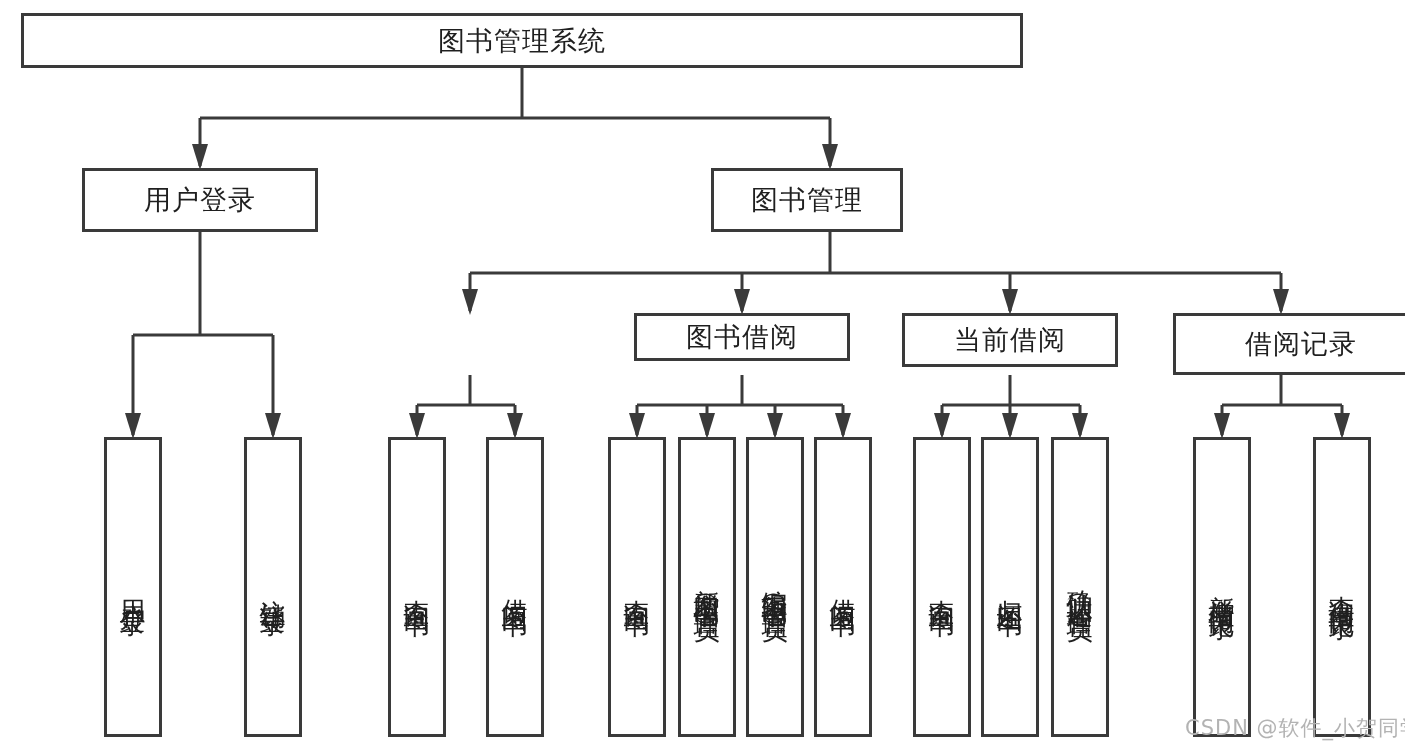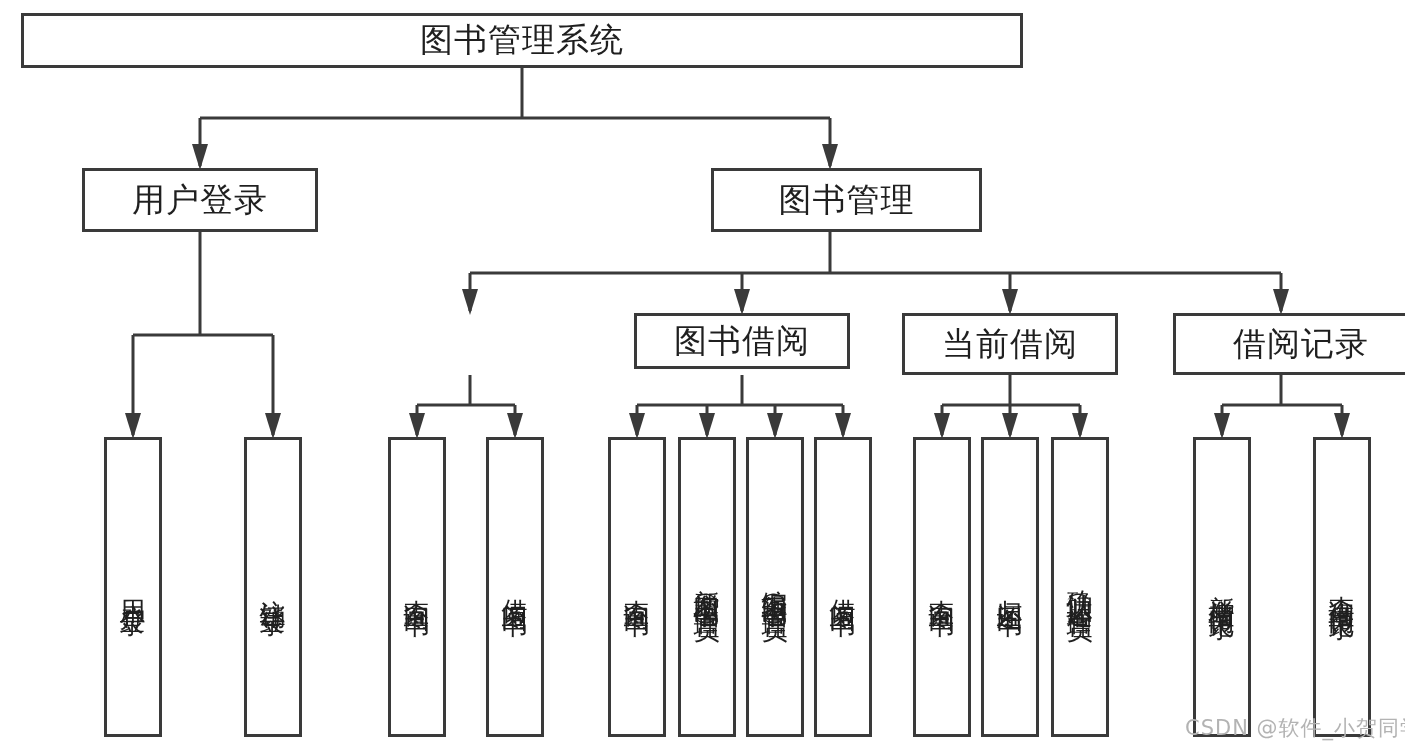--- a/index.html
+++ b/index.html
@@ -18,21 +18,21 @@
   .stage{position:absolute;left:0;top:0;width:1405px;height:747px;}
   svg.connectors{position:absolute;left:0;top:0;z-index:1;}
   svg.connectors path{stroke:var(--line);stroke-width:3;fill:none;}
   svg.connectors polygon{fill:var(--line);stroke:none;}
   .box{
     position:absolute;z-index:2;box-sizing:border-box;
     background:#fff;border:3px solid var(--border);
     display:flex;align-items:center;justify-content:center;
     color:var(--text);
   }
-  .hbox{font-size:33px;letter-spacing:1px;}
+  .hbox{font-size:27px;letter-spacing:1px;}
   .vbox{
     writing-mode:vertical-rl;text-orientation:mixed;
     font-size:26px;letter-spacing:4px;line-height:1;
     text-align:center;
   }
   .watermark{
     position:absolute;z-index:3;left:1185px;top:714px;
     font-size:21px;color:var(--wm);letter-spacing:1px;
     white-space:nowrap;
   }
@@ -74,28 +74,28 @@
     </g>
   </svg>
 
   <div class="box hbox" style="left:21px;top:13px;width:1002px;height:55px">
     <span>图书管理系统</span>
   </div>
 
   <div class="box hbox" style="left:82px;top:168px;width:236px;height:64px">
     <span>用户登录</span>
   </div>
-  <div class="box hbox" style="left:711px;top:168px;width:271px;height:64px">
+  <div class="box hbox" style="left:711px;top:168px;width:192px;height:64px">
     <span>图书管理</span>
   </div>
 
-  <div class="box hbox" style="left:634px;top:313px;width:216px;height:56px">
+  <div class="box hbox" style="left:634px;top:313px;width:216px;height:48px">
     <span>图书借阅</span>
   </div>
-  <div class="box hbox" style="left:902px;top:313px;width:216px;height:62px">
+  <div class="box hbox" style="left:902px;top:313px;width:216px;height:54px">
     <span>当前借阅</span>
   </div>
   <div class="box hbox" style="left:1173px;top:313px;width:256px;height:62px">
     <span>借阅记录</span>
   </div>
 
   <div class="box vbox" style="left:104px;top:437px;width:58px;height:300px">
     <span>用户登录</span>
   </div>
   <div class="box vbox" style="left:244px;top:437px;width:58px;height:300px">

